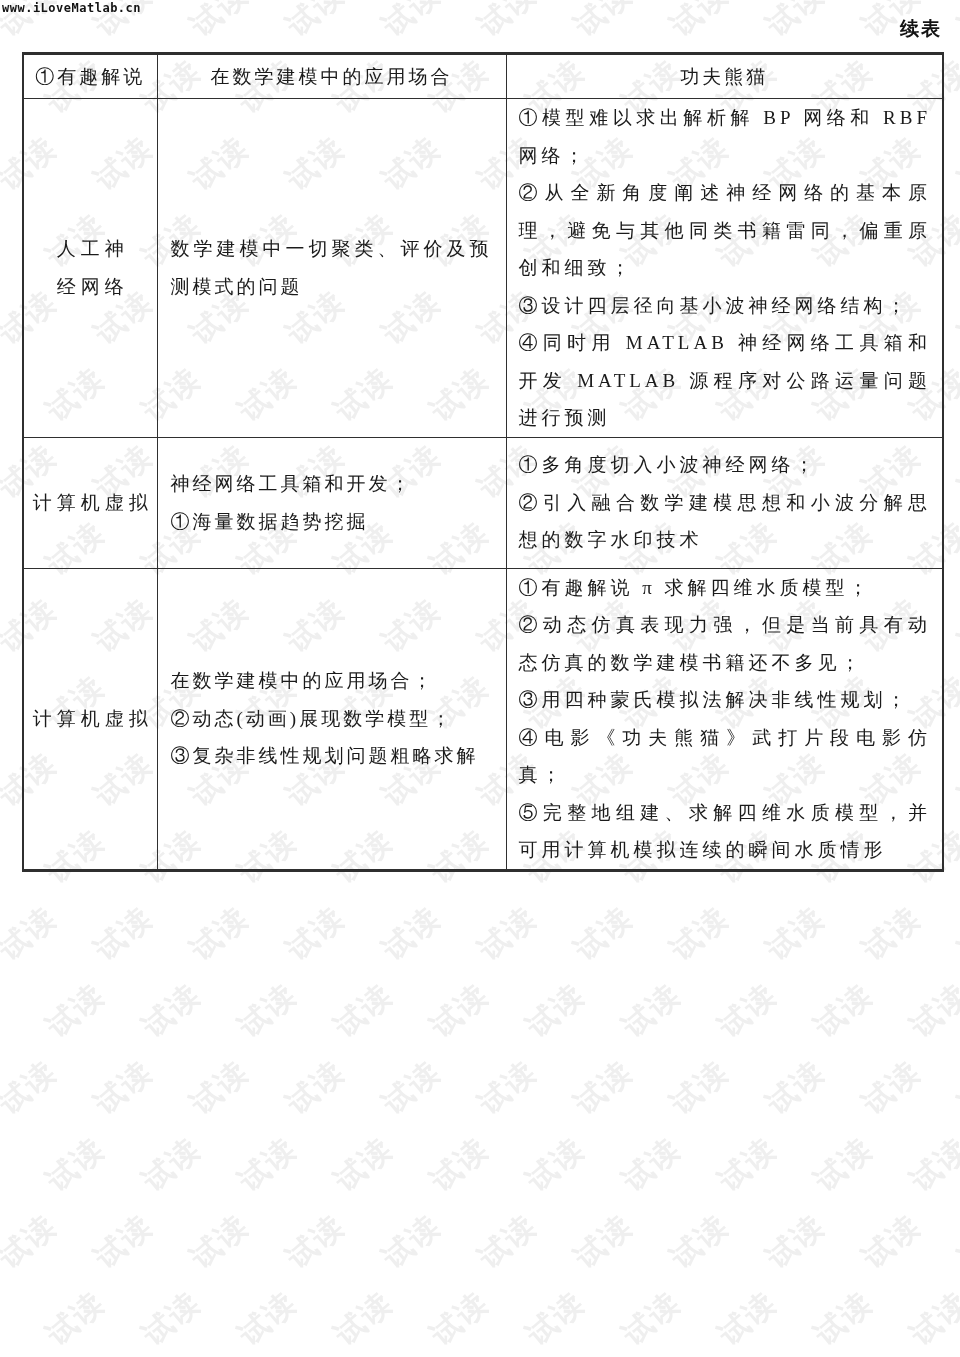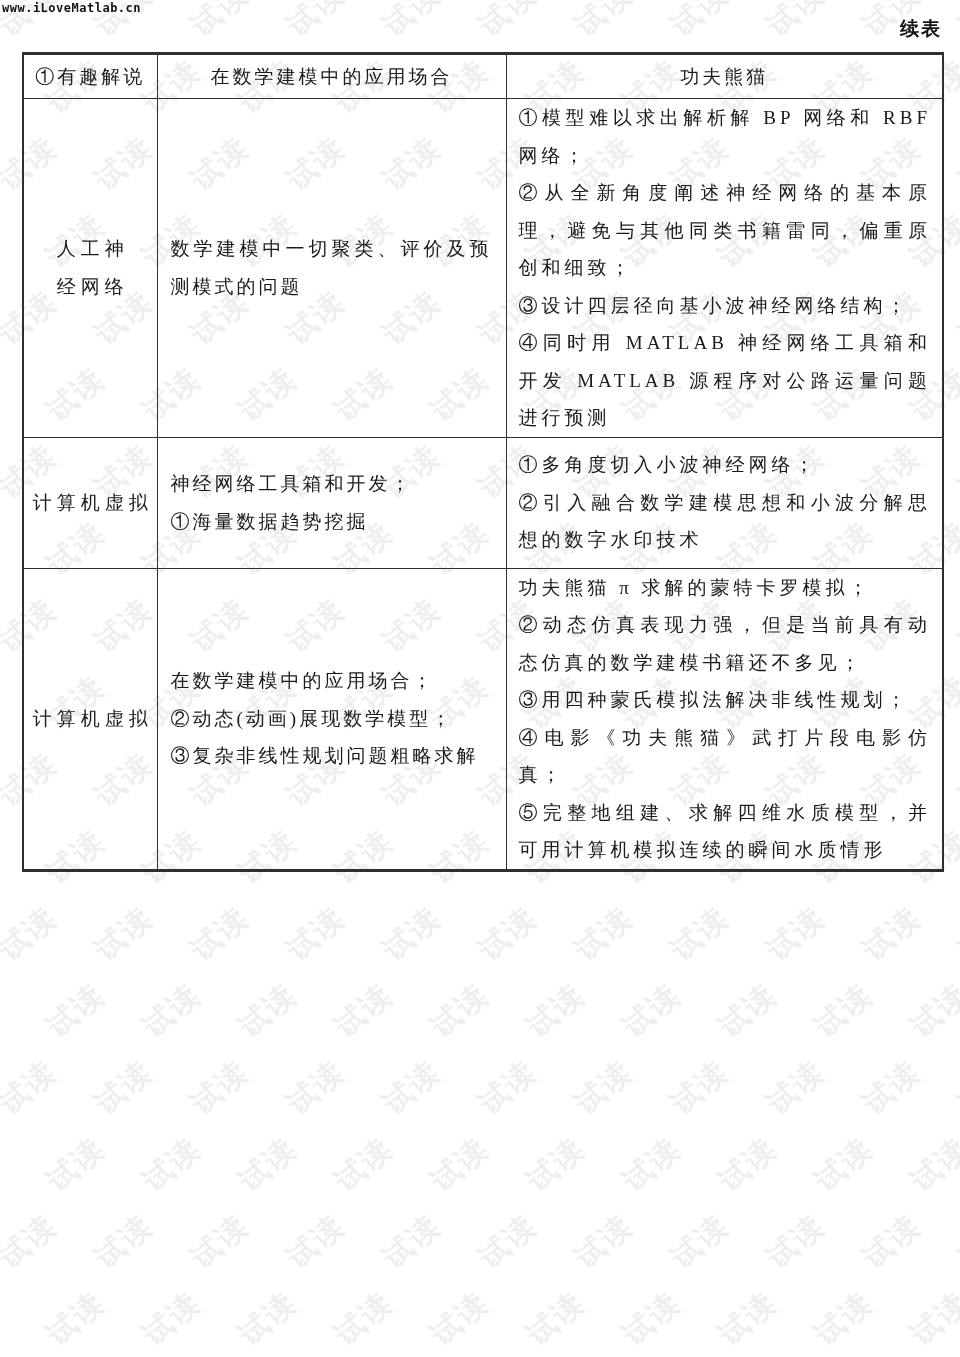--- a/index.html
+++ b/index.html
@@ -291,21 +291,21 @@
         <tr class="r2">
           <td class="method">
             <span class="method-line">计算机虚拟</span>
           </td>
           <td class="application">
             <span class="cell-item">在数学建模中的应用场合；</span>
             <span class="cell-item">②动态(动画)展现数学模型；</span>
             <span class="cell-item">③复杂非线性规划问题粗略求解</span>
           </td>
           <td class="features">
-            <span class="cell-item">功夫熊猫 π 求解的蒙特卡罗模拟；</span>
+            <span class="cell-item">①有趣解说 π 求解四维水质模型；</span>
             <span class="cell-item">②动态仿真表现力强，但是当前具有动态仿真的数学建模书籍还不多见；</span>
             <span class="cell-item">③用四种蒙氏模拟法解决非线性规划；</span>
             <span class="cell-item">④电影《功夫熊猫》武打片段电影仿真；</span>
             <span class="cell-item">⑤完整地组建、求解四维水质模型，并可用计算机模拟连续的瞬间水质情形</span>
           </td>
         </tr>
       </tbody>
   </table>
 </div>
 

